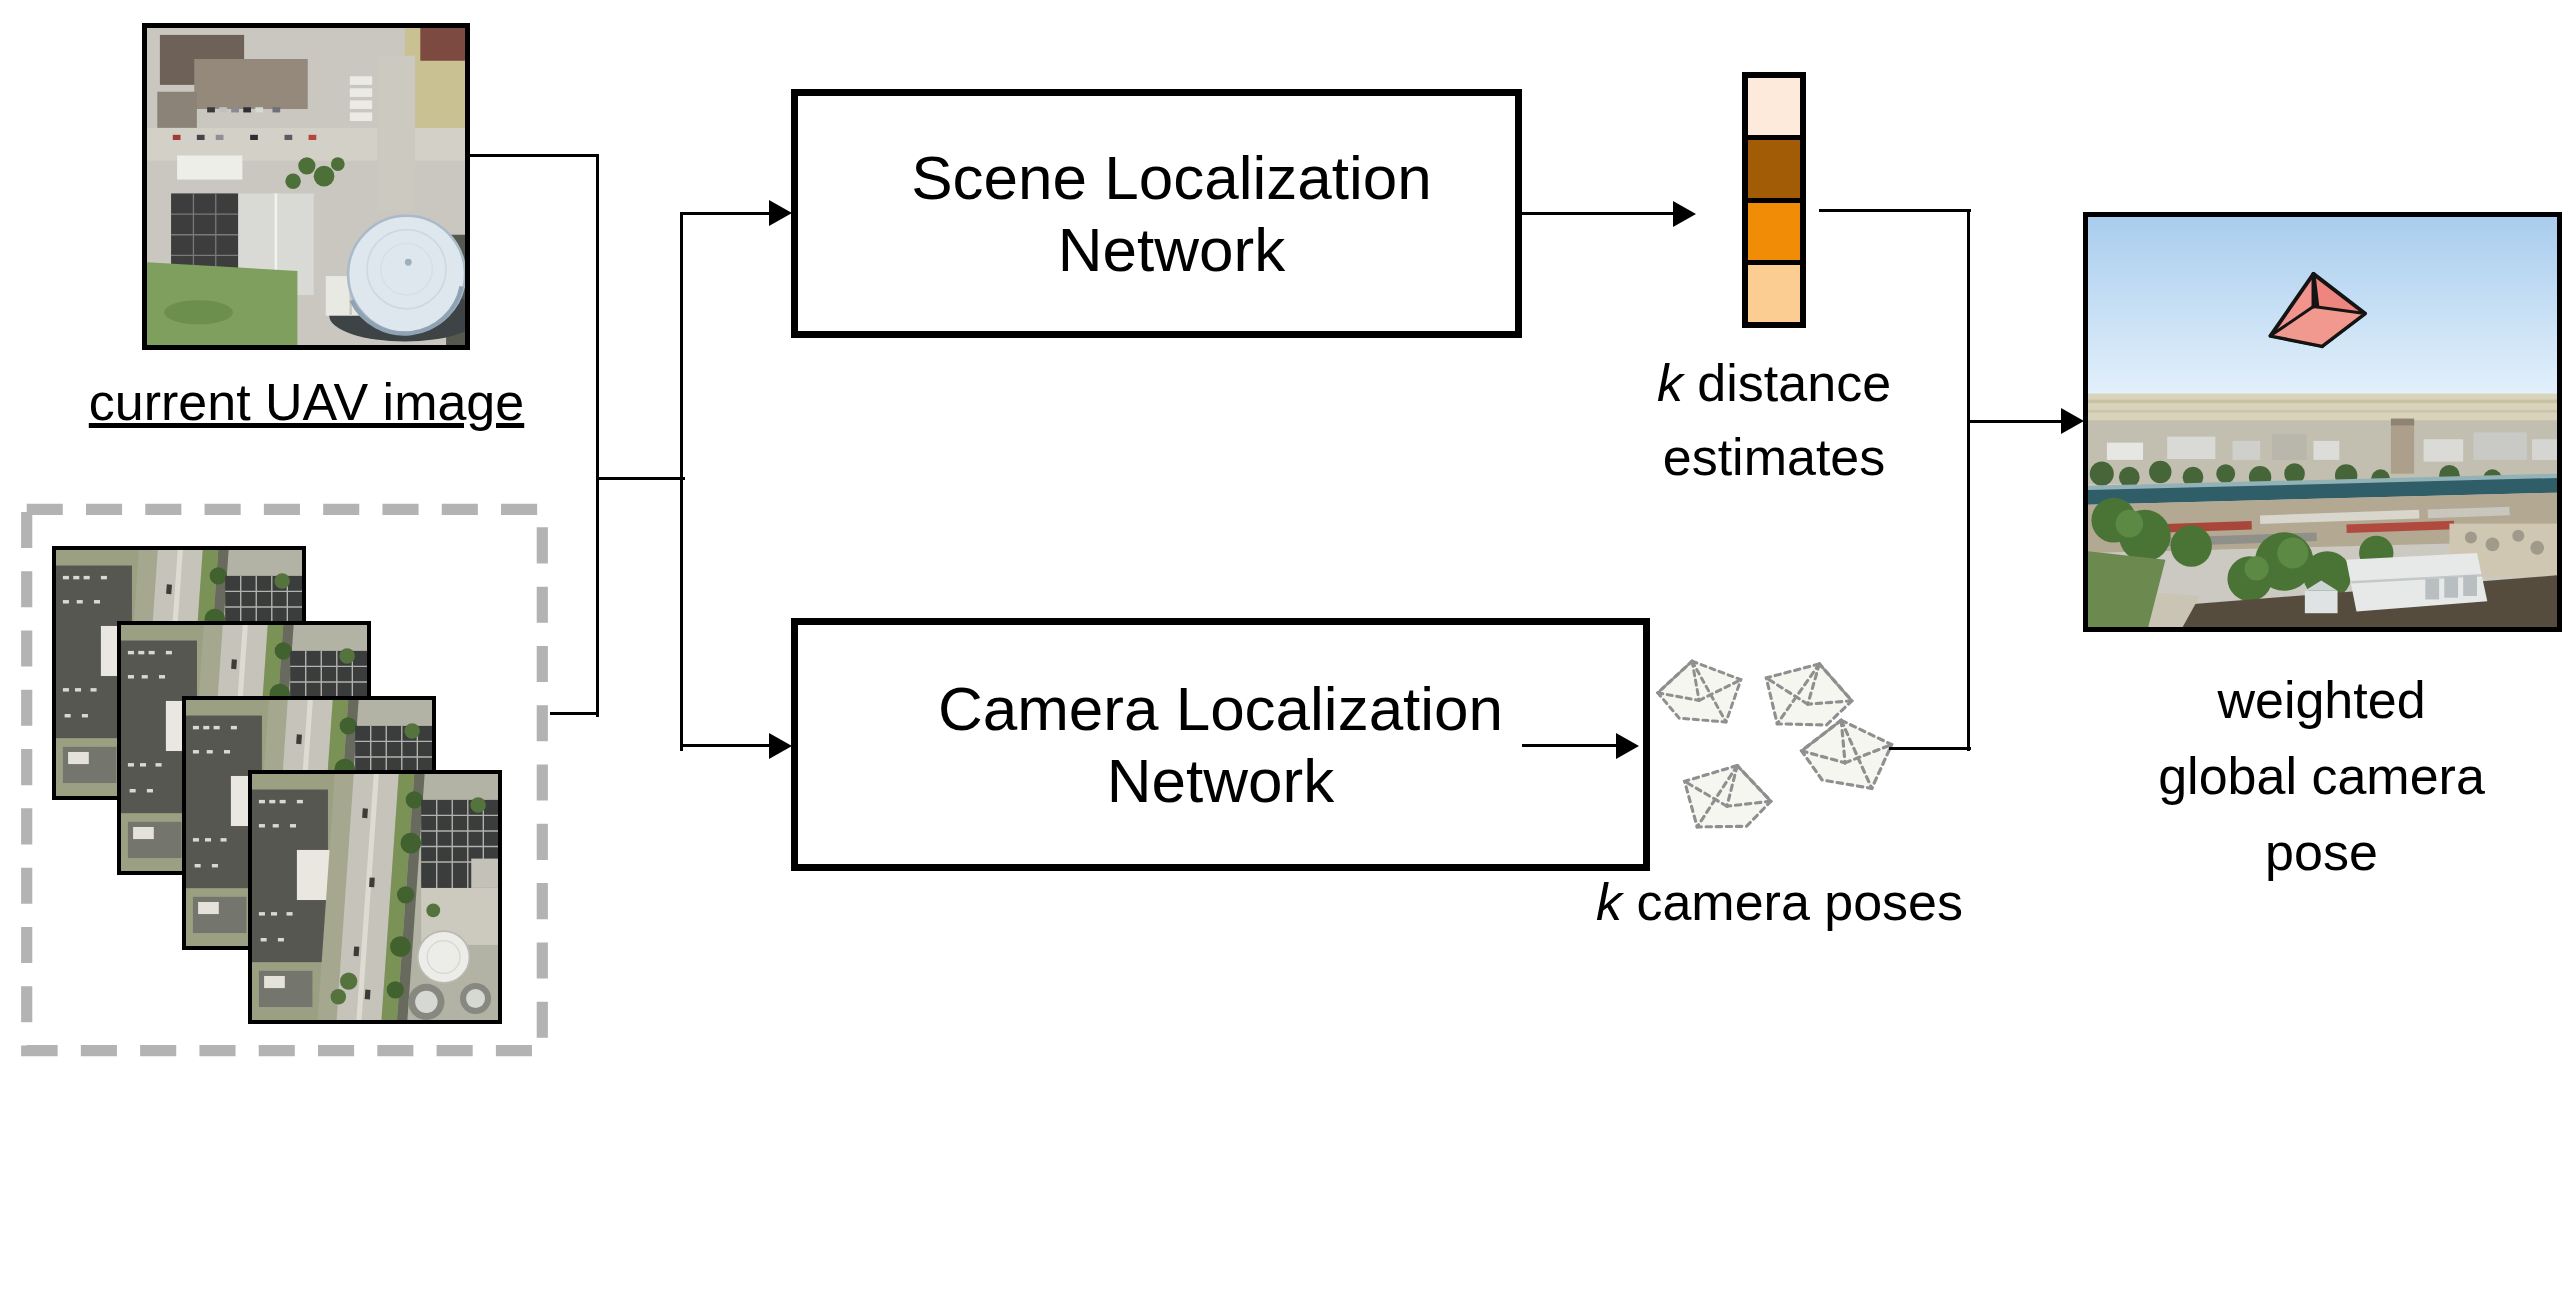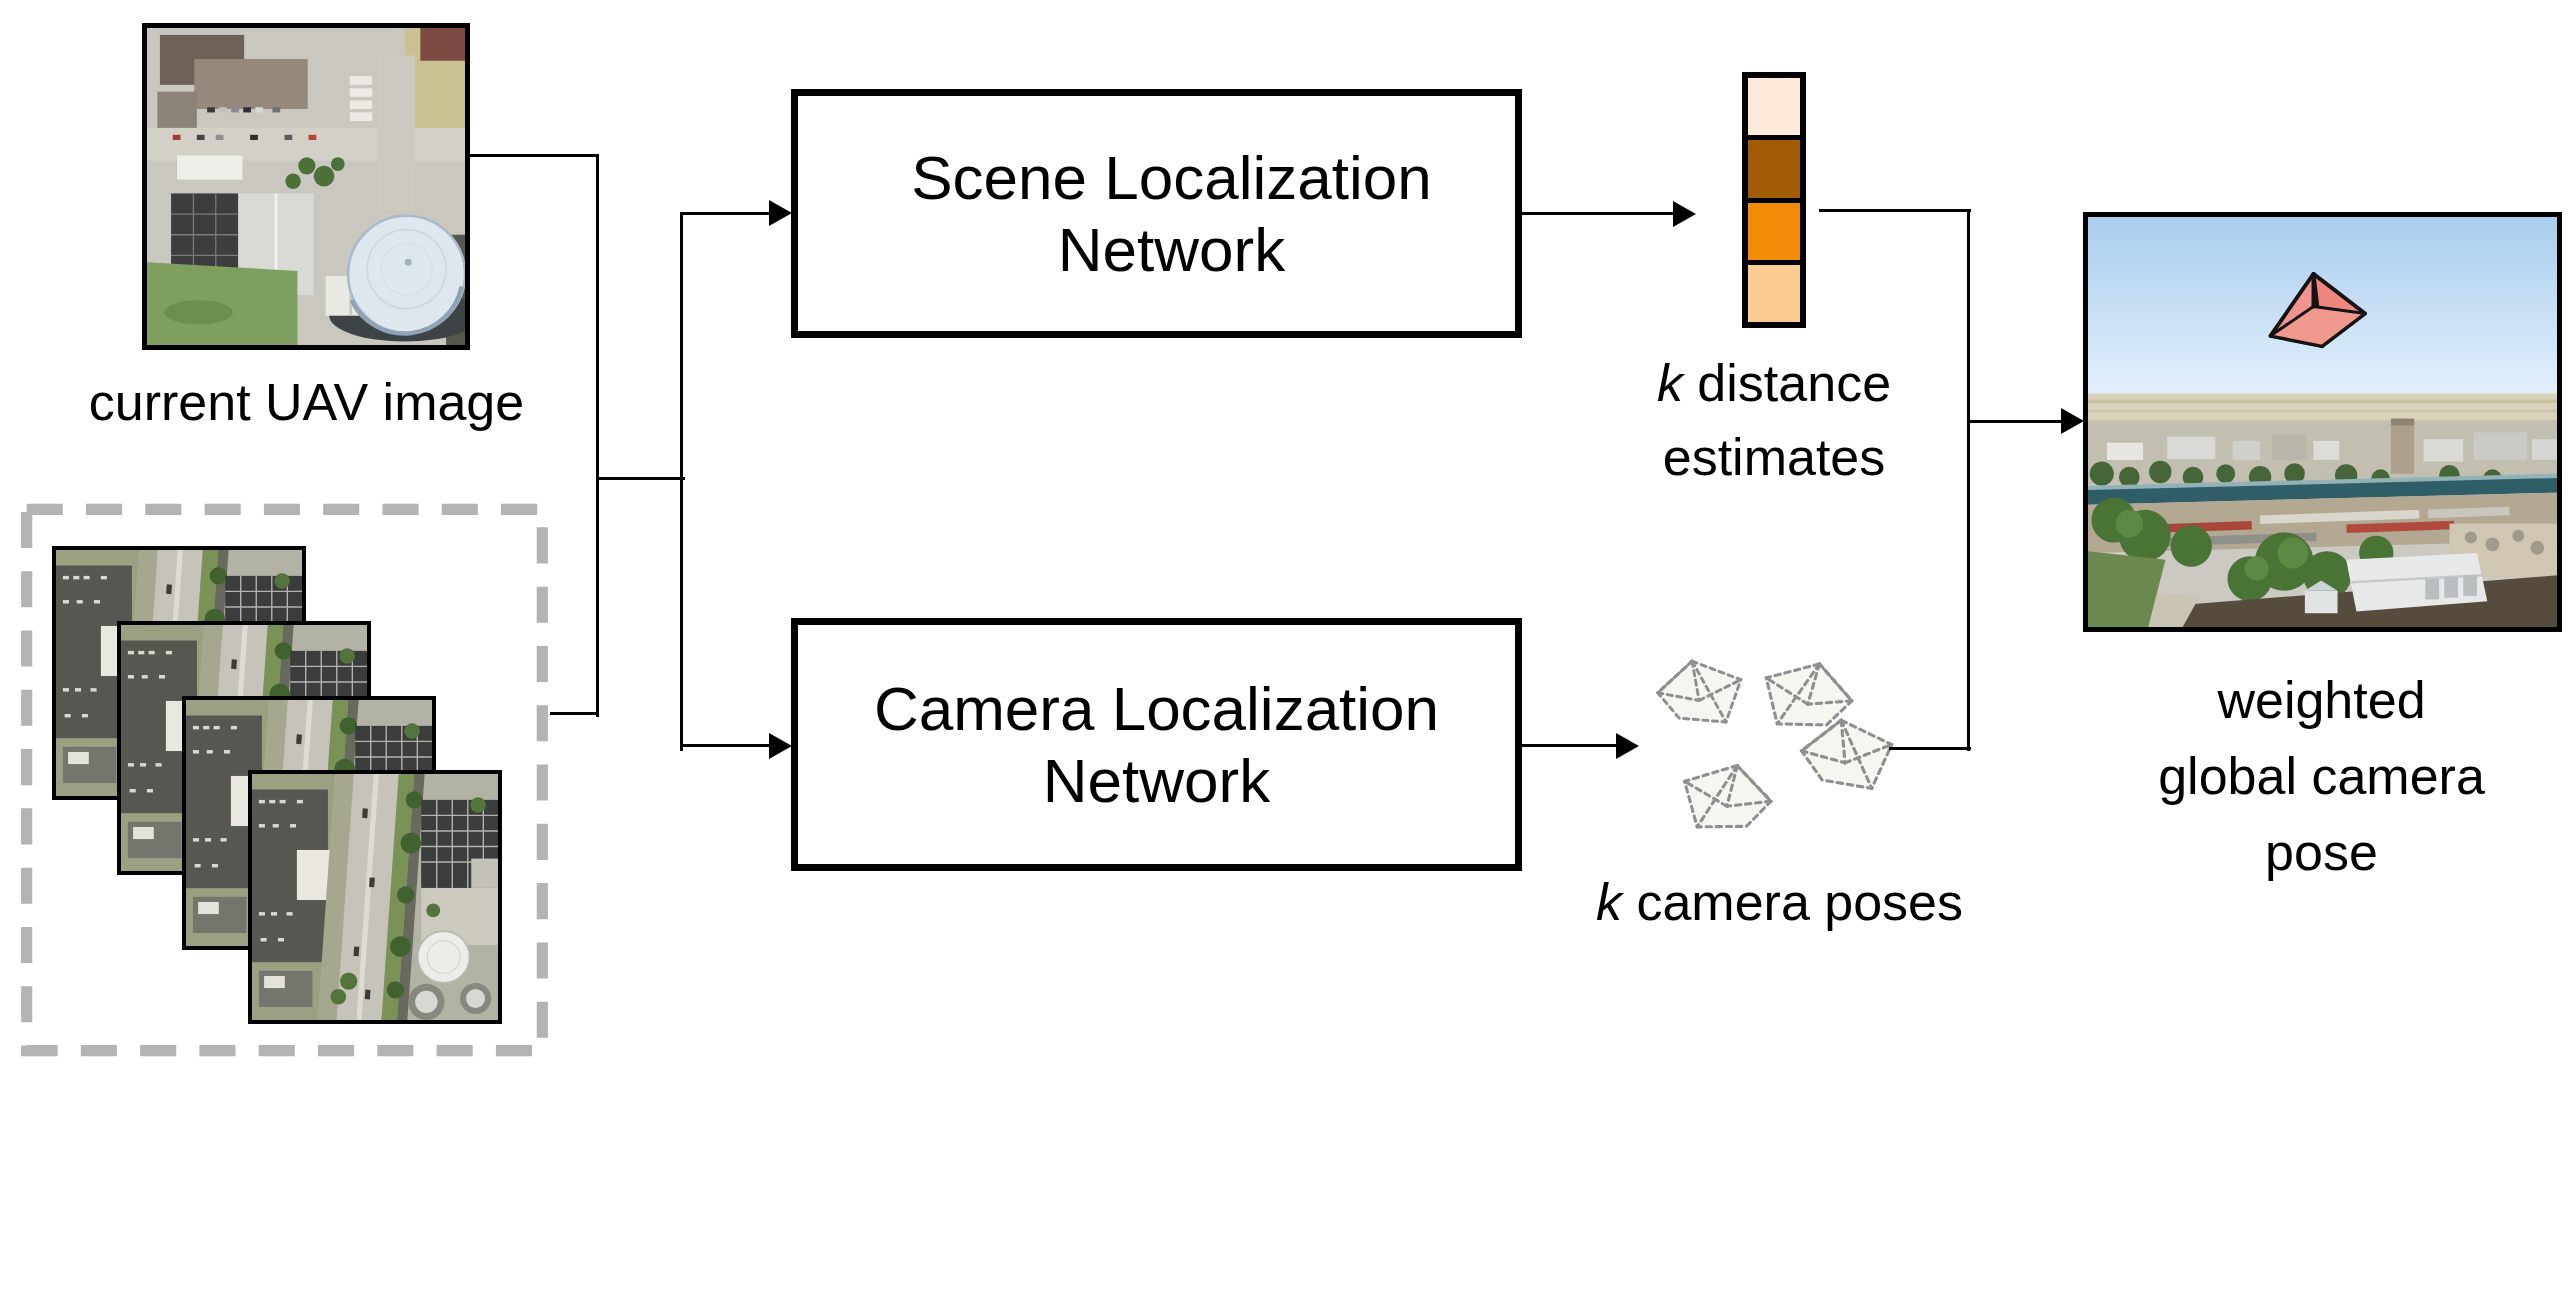--- a/index.html
+++ b/index.html
@@ -181,21 +181,21 @@
       <ellipse cx="300" cy="334" rx="88" ry="30" fill="#3e4446"></ellipse>
       <rect x="208" y="288" width="58" height="46" fill="#e9e9e4"></rect>
       <line x1="237" y1="288" x2="237" y2="334" stroke="#c9c9c2" stroke-width="3"></line>
       <circle cx="302" cy="286" r="68" fill="#dfe7ee" stroke="#a9bac8" stroke-width="3"></circle>
       <circle cx="302" cy="280" r="46" fill="none" stroke="#cdd9e2" stroke-width="2"></circle>
       <circle cx="302" cy="280" r="30" fill="none" stroke="#d6e0e8" stroke-width="2"></circle>
       <circle cx="304" cy="272" r="4" fill="#9fb0bd"></circle>
       <path d="M 238 316 A 68 68 0 0 0 366 300" fill="none" stroke="#8fa3b4" stroke-width="5"></path>
     </svg>
   </div>
-  <div class="lbl" style="left:57px;top:365px;width:499px;">
+  <div class="lbl" style="left:57px;top:365px;width:499px;text-decoration:underline;">
     <span>current UAV image</span>
   </div>
 
   <svg class="abs" style="left:15.5px;top:499px;" width="537" height="562" viewBox="0 0 624 654">
     <rect x="12" y="12" width="600" height="630" fill="none" stroke="#b3b3b3" stroke-width="13" stroke-dasharray="42 27"></rect>
   </svg>
 
   <div class="sat-tile" style="left:52px;top:546px;">
       <svg viewBox="0 0 285 285" preserveAspectRatio="none">
         <use href="#sat-tile-art"></use>
@@ -227,21 +227,21 @@
   <div class="line" style="left:680px;top:212px;width:89px;height:3.4px;"></div>
   <div class="arrow-right" style="left:769px;top:200px;"></div>
 
   <div class="line" style="left:680px;top:744px;width:89px;height:3.4px;"></div>
   <div class="arrow-right" style="left:769px;top:733px;"></div>
 
   <div class="netbox" style="left:791px;top:89px;width:731px;height:249px;padding-left:30px;">
     <div>Scene Localization</div>
     <div>Network</div>
   </div>
-  <div class="netbox" style="left:791px;top:618px;width:731px;height:253px;">
+  <div class="netbox" style="left:791px;top:618px;width:859px;height:253px;">
     <div>Camera Localization</div>
     <div>Network</div>
   </div>
 
   <div class="line" style="left:1522px;top:212px;width:152px;height:3.4px;"></div>
   <div class="arrow-right" style="left:1673px;top:201px;"></div>
 
   <div class="line" style="left:1522px;top:744px;width:95px;height:3.4px;"></div>
   <div class="arrow-right" style="left:1616px;top:733px;"></div>
 

